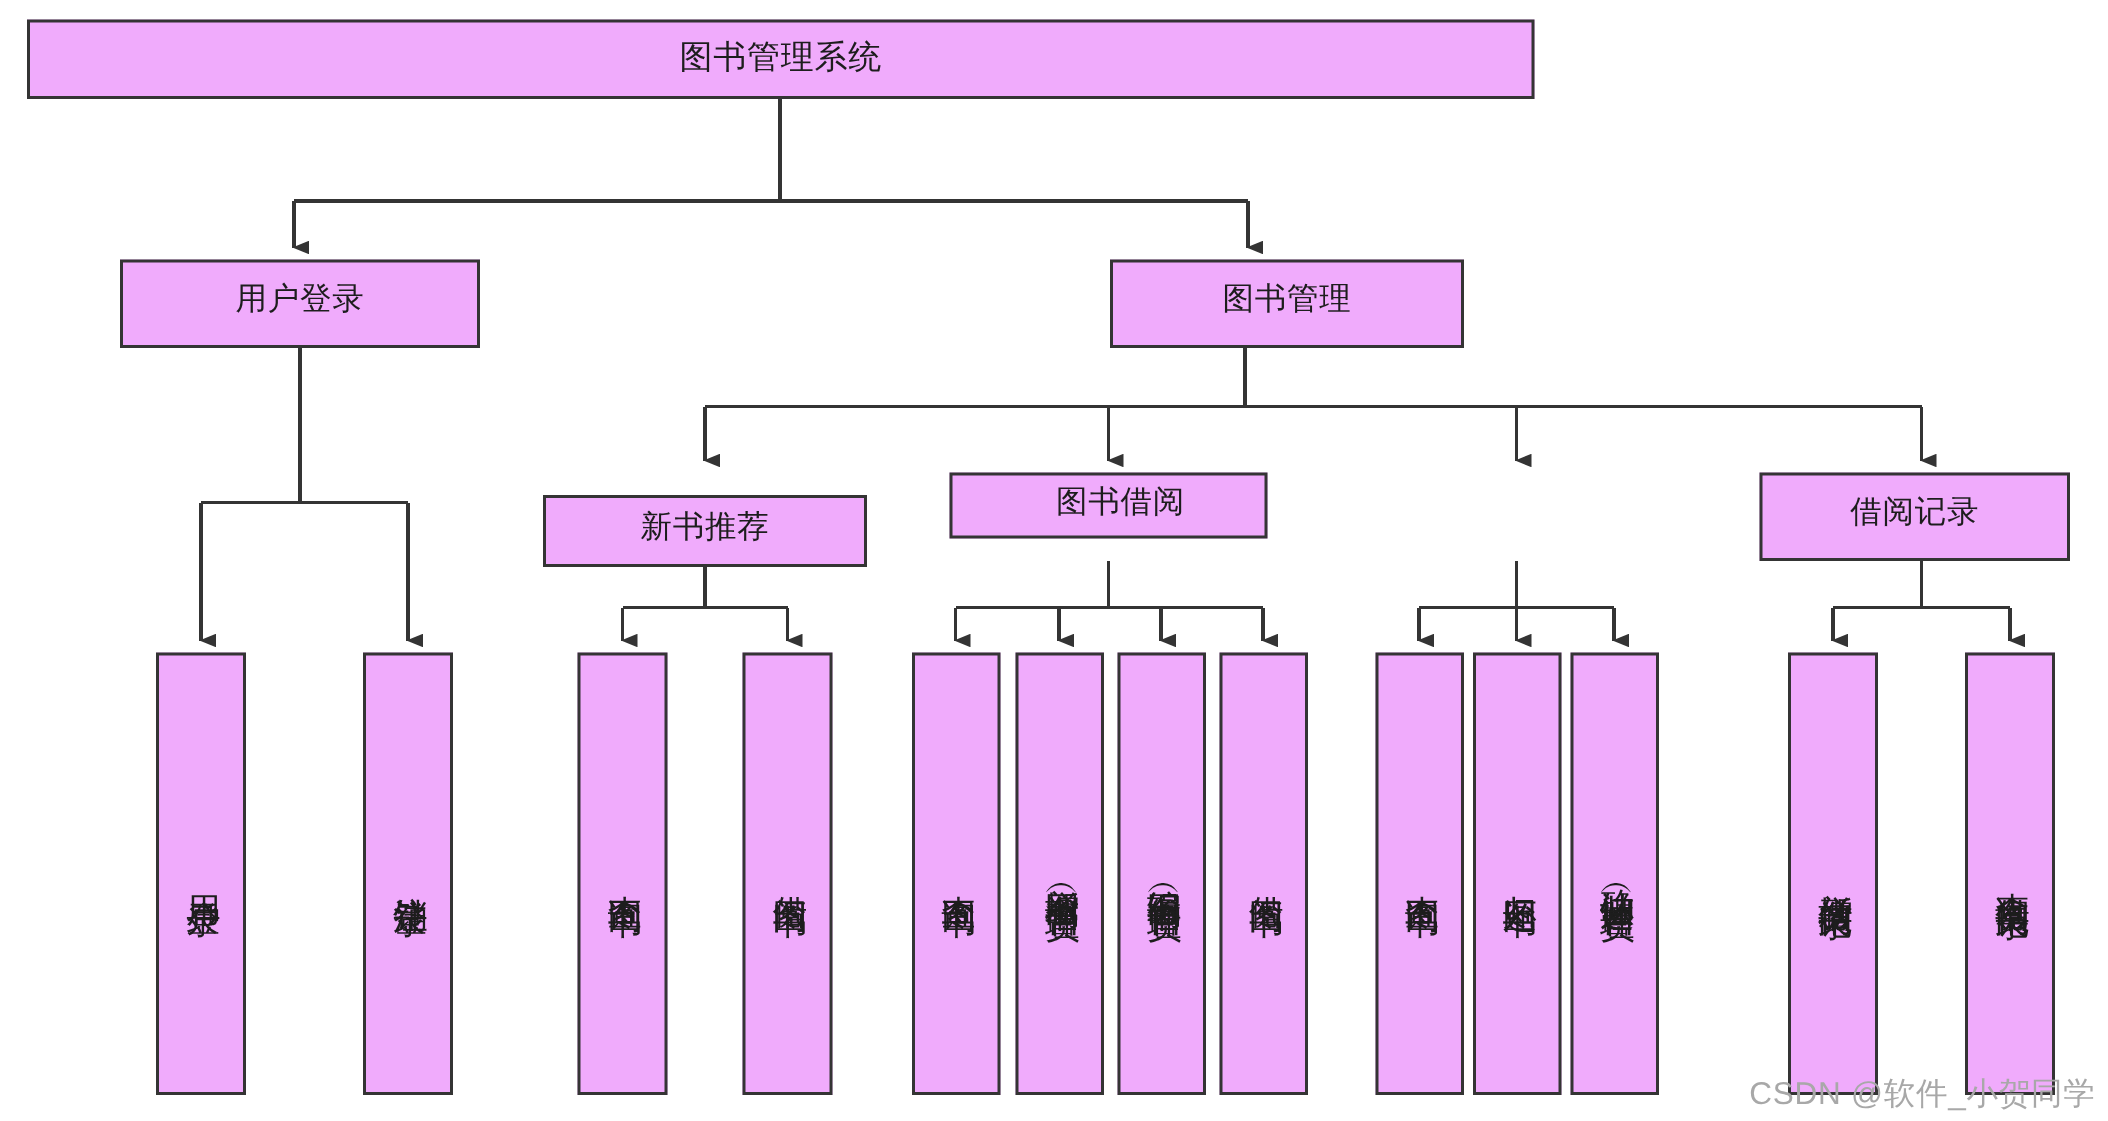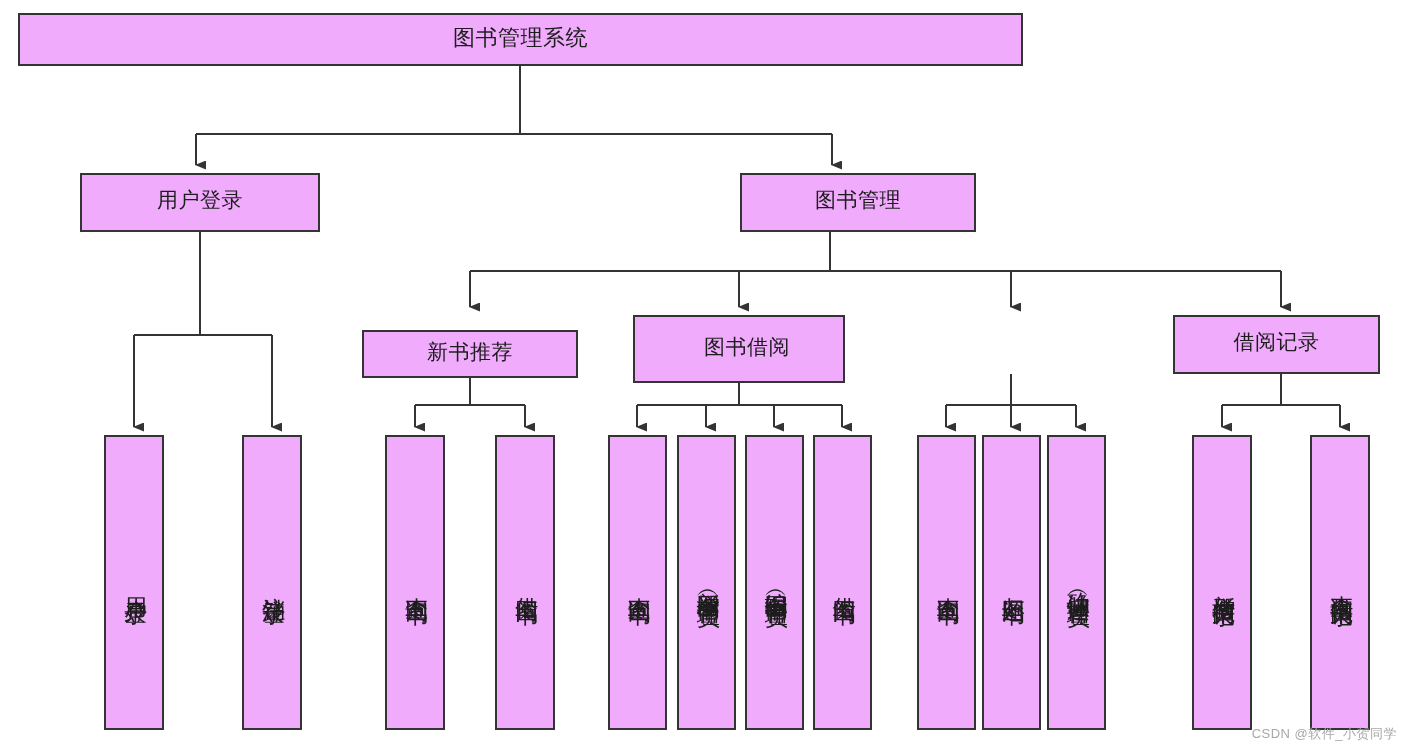--- a/index.html
+++ b/index.html
@@ -55,21 +55,21 @@
     font-size:23px;
     line-height:1.06;
     letter-spacing:2px;
     white-space:nowrap;
     text-align:center;
   }
   #watermark{
     position:absolute;
     right:8px;
     bottom:4px;
-    font-size:13px;
+    font-size:21px;
     color:#a8a8a8;
     letter-spacing:0.5px;
     z-index:5;
     white-space:nowrap;
     font-family:"Liberation Sans","DejaVu Sans",sans-serif;
   }
 </style>
 </head>
 <body>
 
@@ -133,21 +133,21 @@
   <div class="node lvl2" style="left:80px; top:173px; width:240px; height:59px;">
     <span class="lbl">用户登录</span>
   </div>
   <div class="node lvl2" style="left:712px; top:173px; width:236px; height:59px;margin-left:28px;">
     <span class="lbl">图书管理</span>
   </div>
 
   <div class="node lvl3" style="left:362px; top:330px; width:216px; height:48px;">
     <span class="lbl">新书推荐</span>
   </div>
-  <div class="node lvl3" style="left:633px; top:315px; width:212px; height:68px;padding-left:16px;">
+  <div class="node lvl3" style="left:633px; top:315px; width:212px; height:44px;padding-left:16px;">
     <span class="lbl">图书借阅</span>
   </div>
   <div class="node lvl3" style="left:1173px; top:315px; width:207px; height:59px;">
     <span class="lbl">借阅记录</span>
   </div>
 
   <div class="node leaf" style="left:104px; top:435px; width:60px; height:295px;">
     <span class="lbl">用户登录</span>
   </div>
   <div class="node leaf" style="left:242px; top:435px; width:60px; height:295px;">

